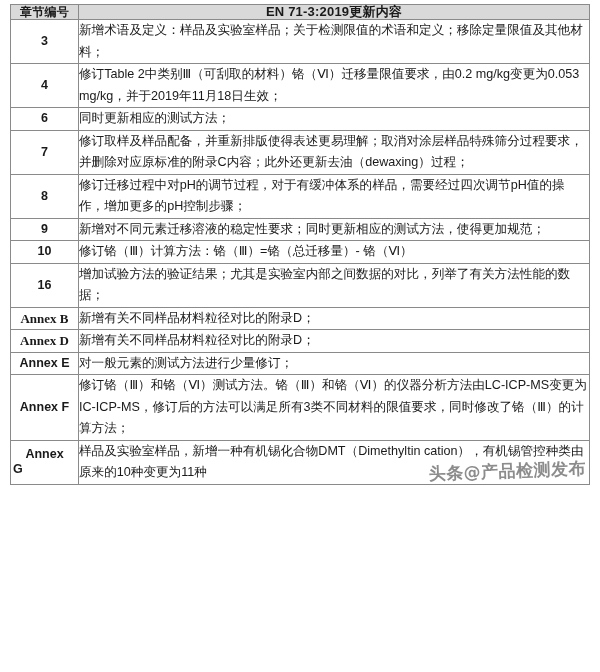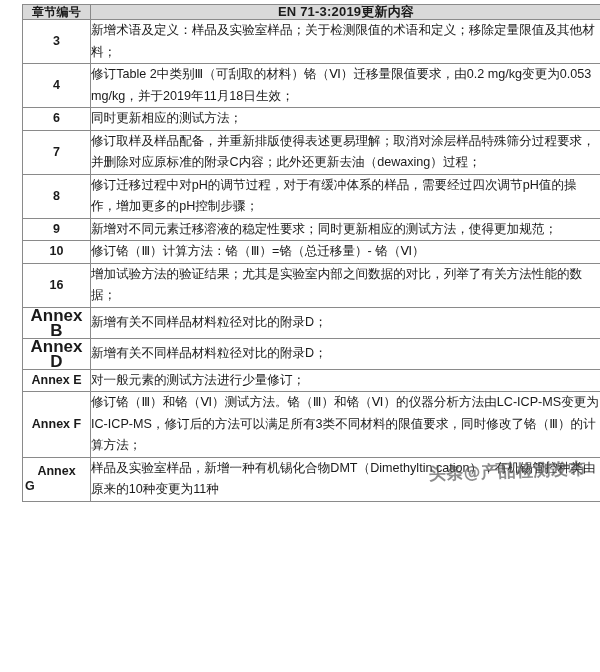--- a/index.html
+++ b/index.html
@@ -15,21 +15,21 @@
     font-family: "Liberation Sans", "DejaVu Sans", sans-serif;
     color: #1a1a1a;
     -webkit-font-smoothing: antialiased;
   }
 
   .page {
     position: relative;
     width: 600px;
     height: 492px;
     box-sizing: border-box;
-    padding: 4px 11px 0 22px;
+    padding: 4px 11px 0 10px;
   }
 
   table.update-table {
     width: 579px;
     border-collapse: collapse;
     table-layout: fixed;
     border: 1px solid #7f7f7f;
   }
 
   table.update-table col.col-section { width: 68px; }
@@ -62,21 +62,22 @@
   
   td.section-cell {
     text-align: center;
     font-weight: bold;
     font-size: 12.5px;
     line-height: 15px;
     padding: 5px 3px;
     word-break: break-word;
   }
   td.section-cell.annex-wrap {
-    font-size: 17px;
+    font-size: 13px;
+    font-family: Liberation Serif, serif;
   }
   td.section-cell.annex-g {
     text-align: center;
   }
   td.section-cell.annex-g .annex-word { display: block; }
   td.section-cell.annex-g .annex-letter {
     display: block;
     text-align: left;
     padding-left: 2px;
   }

